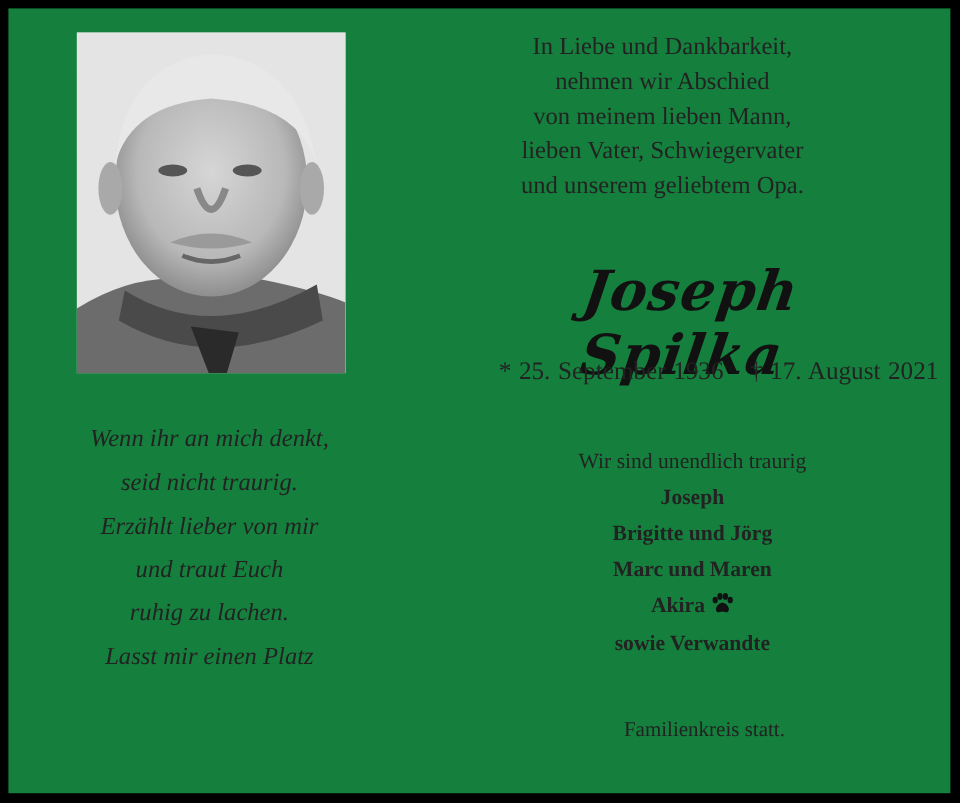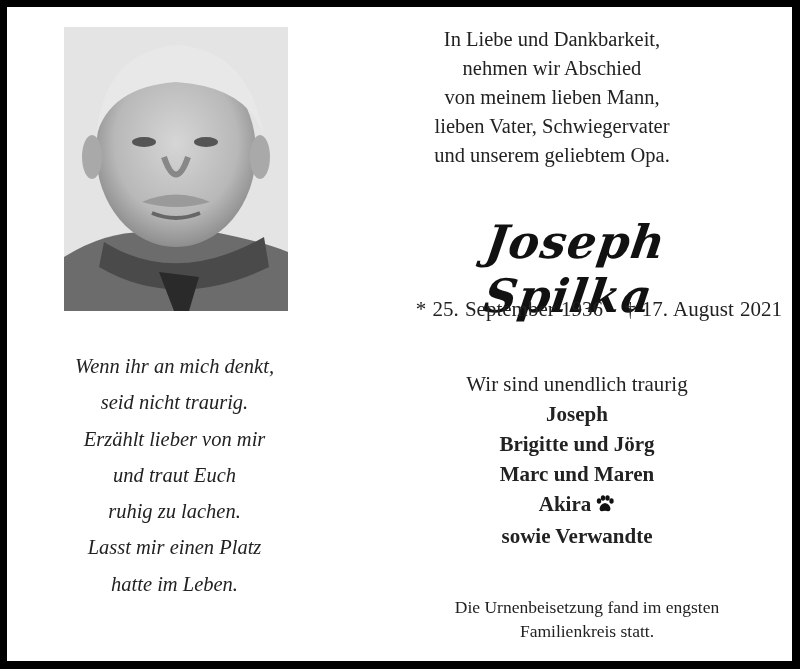--- a/index.html
+++ b/index.html
@@ -1,19 +1,19 @@
 <!DOCTYPE html>
 <html><head>
 <meta charset="utf-8">
 <style>
   html, body { margin:0; padding:0; background:#000; }
   body { width:800px; height:669px; position:relative; overflow:hidden; }
   .card {
     position:absolute; left:7px; top:7px; width:785px; height:654px;
-    background:#ffffff;
+    background:#15803d;
   }
   .serif { font-family: "Liberation Serif", "DejaVu Serif", serif; color:#222; }
   .photo {
     position:absolute; left:57px; top:20px; width:224px; height:284px;
     background: linear-gradient(180deg,#e9e9e9 0%,#dcdcdc 60%,#b9b9b9 100%);
     overflow:hidden;
   }
   .intro {
     position:absolute; left:380px; top:18px; width:330px;
     text-align:center; font-size:20.5px; line-height:29px;
@@ -28,21 +28,21 @@
     position:absolute; left:355px; top:288px; width:420px;
     font-size:21px; line-height:28px; text-align:right; word-spacing:1px;
   }
   .dates span.gap { display:inline-block; width:22px; }
   .poem {
     position:absolute; left:40px; top:323px; width:255px; text-align:center;
     font-style:italic; font-size:20.5px; line-height:36.3px;margin-top:18px;
   }
   .mourners {
     position:absolute; left:420px; top:362px; width:300px; text-align:center;
-    font-size:21px; line-height:30px;
+    font-size:18px; line-height:30px;
   }
   .mourners .b { font-weight:bold; }
   .footer {
     position:absolute; left:385px; top:588px; width:390px; text-align:center;
     font-size:17.5px; line-height:24px;
   }
   .paw { display:inline-block; vertical-align:-2px; margin-left:4px; }
 </style>
 </head>
 <body>
@@ -88,21 +88,20 @@
     <span>* 25. September 1936</span><span class="gap"></span><span>† 17. August 2021</span>
   </div>
 
   <div class="poem serif">
     <div>Wenn ihr an mich denkt,</div>
     <div>seid nicht traurig.</div>
     <div>Erzählt lieber von mir</div>
     <div>und traut Euch</div>
     <div>ruhig zu lachen.</div>
     <div>Lasst mir einen Platz</div>
-    <div>hatte im Leben.</div>
   </div>
 
   <div class="mourners serif">
     <div>Wir sind unendlich traurig</div>
     <div class="b">Joseph</div>
     <div class="b">Brigitte und Jörg</div>
     <div class="b">Marc und Maren</div>
     <div class="b">
       <span>Akira</span><span class="paw">
         <svg width="20" height="18" viewBox="0 0 20 18">
@@ -111,17 +110,16 @@
           <ellipse cx="12.5" cy="3" rx="2.2" ry="2.8" fill="#111"></ellipse>
           <ellipse cx="16.5" cy="6" rx="2.2" ry="2.8" fill="#111"></ellipse>
           <path d="M10 8 Q15 9 15.5 14 Q15 17 12 16 Q10 15.3 8 16 Q5 17 4.5 14 Q5 9 10 8 Z" fill="#111"></path>
         </svg>
       </span>
     </div>
     <div class="b">sowie Verwandte</div>
   </div>
 
   <div class="footer serif">
-    <div>Die Urnenbeisetzung fand im engsten</div>
     <div>Familienkreis statt.</div>
   </div>
 
 </div>
 
 </body></html>

